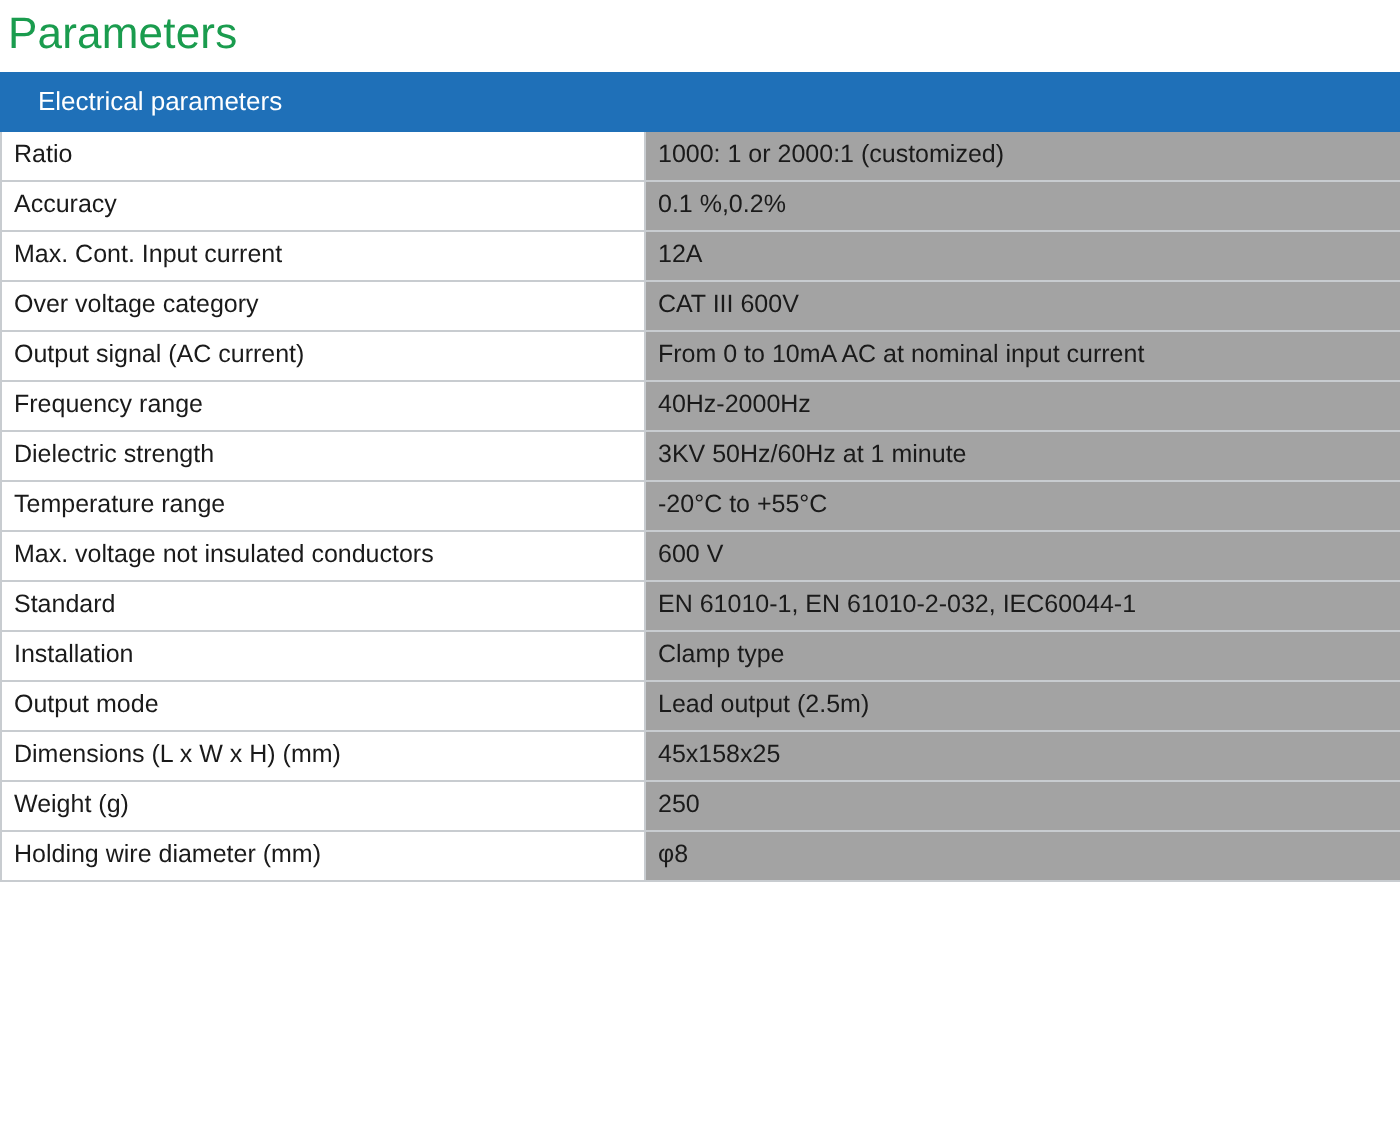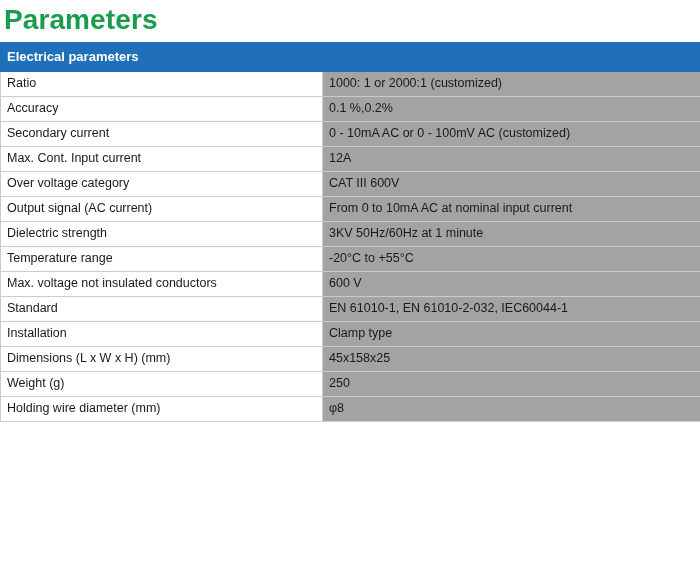--- a/index.html
+++ b/index.html
@@ -14,22 +14,22 @@
     color: #1a1a1a;
     overflow: hidden;
   }
   .page {
     width: 700px;
     height: 561px;
     position: relative;
     box-sizing: border-box;
   }
   .page-title {
-    font-size: 28px;
-    font-weight: bold;
+    font-size: 22px;
+    font-weight: normal;
     color: #1a9c4e;
     padding: 4px 0 6px 4px;
     letter-spacing: 0.1px;
   }
   table.spec {
     width: 700px;
     border-collapse: collapse;
     table-layout: fixed;
   }
   table.spec col.c1 { width: 322px; }
@@ -40,24 +40,24 @@
     border: 1px solid #c8ccd0;
     vertical-align: middle;
     height: 17px;
     line-height: 15px;
     white-space: nowrap;
     overflow: hidden;
   }
   table.spec tr.section td {
     background: #1f70b8;
     color: #ffffff;
-    font-weight: bold;
+    font-weight: normal;
     font-size: 13px;
     border: 1px solid #1f70b8;
-    padding: 4px 6px 5px 6px;
+    padding: 4px 6px 5px 18px;
     height: 19px;
     margin-left: 12px;
   }
   table.spec tr.row td.label {
     background: #ffffff;
   }
   table.spec tr.row td.value {
     background: #a3a3a3;
   }
 </style>
@@ -79,34 +79,34 @@
         </tr>
         <tr class="row">
           <td class="label">Ratio</td>
           <td class="value">1000: 1 or 2000:1 (customized)</td>
         </tr>
         <tr class="row">
           <td class="label">Accuracy</td>
           <td class="value">0.1 %,0.2%</td>
         </tr>
         <tr class="row">
-          <td class="label">Secondary current</td>
-          <td class="value">0 - 10mA AC  or 0 - 100mV AC (customized)</td>
-        </tr>
-        <tr class="row">
           <td class="label">Max. Cont. Input current</td>
           <td class="value">12A</td>
         </tr>
         <tr class="row">
           <td class="label">Over voltage category</td>
           <td class="value">CAT III 600V</td>
         </tr>
         <tr class="row">
           <td class="label">Output signal (AC current)</td>
           <td class="value">From 0 to 10mA AC at nominal input current</td>
+        </tr>
+        <tr class="row">
+          <td class="label">Frequency range</td>
+          <td class="value">40Hz-2000Hz</td>
         </tr>
         <tr class="row">
           <td class="label">Dielectric strength</td>
           <td class="value">3KV 50Hz/60Hz at 1 minute</td>
         </tr>
         <tr class="row">
           <td class="label">Temperature range</td>
           <td class="value">-20°C to +55°C</td>
         </tr>
         <tr class="row">
@@ -115,20 +115,24 @@
         </tr>
         <tr class="row">
           <td class="label">Standard</td>
           <td class="value">EN 61010-1, EN 61010-2-032, IEC60044-1</td>
         </tr>
         <tr class="row">
           <td class="label">Installation</td>
           <td class="value">Clamp type</td>
         </tr>
         <tr class="row">
+          <td class="label">Output mode</td>
+          <td class="value">Lead output (2.5m)</td>
+        </tr>
+        <tr class="row">
           <td class="label">Dimensions (L x W x H) (mm)</td>
           <td class="value">45x158x25</td>
         </tr>
         <tr class="row">
           <td class="label">Weight (g)</td>
           <td class="value">250</td>
         </tr>
         <tr class="row">
           <td class="label">Holding wire diameter (mm)</td>
           <td class="value">φ8</td>

